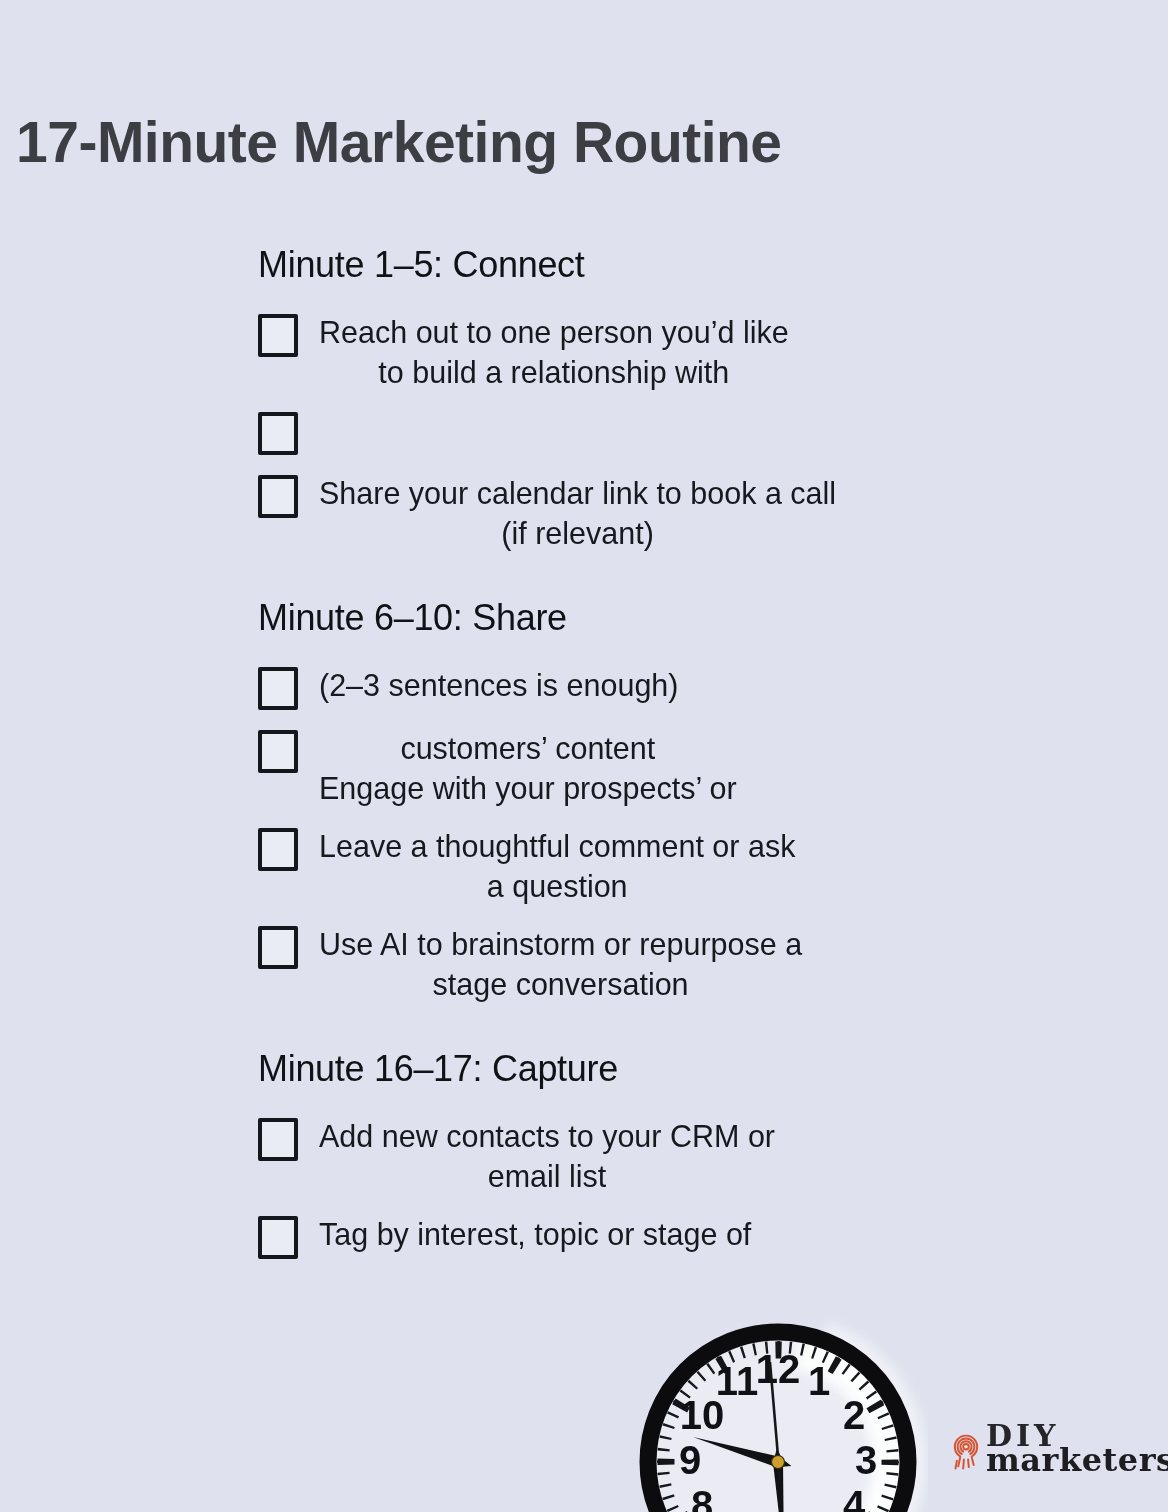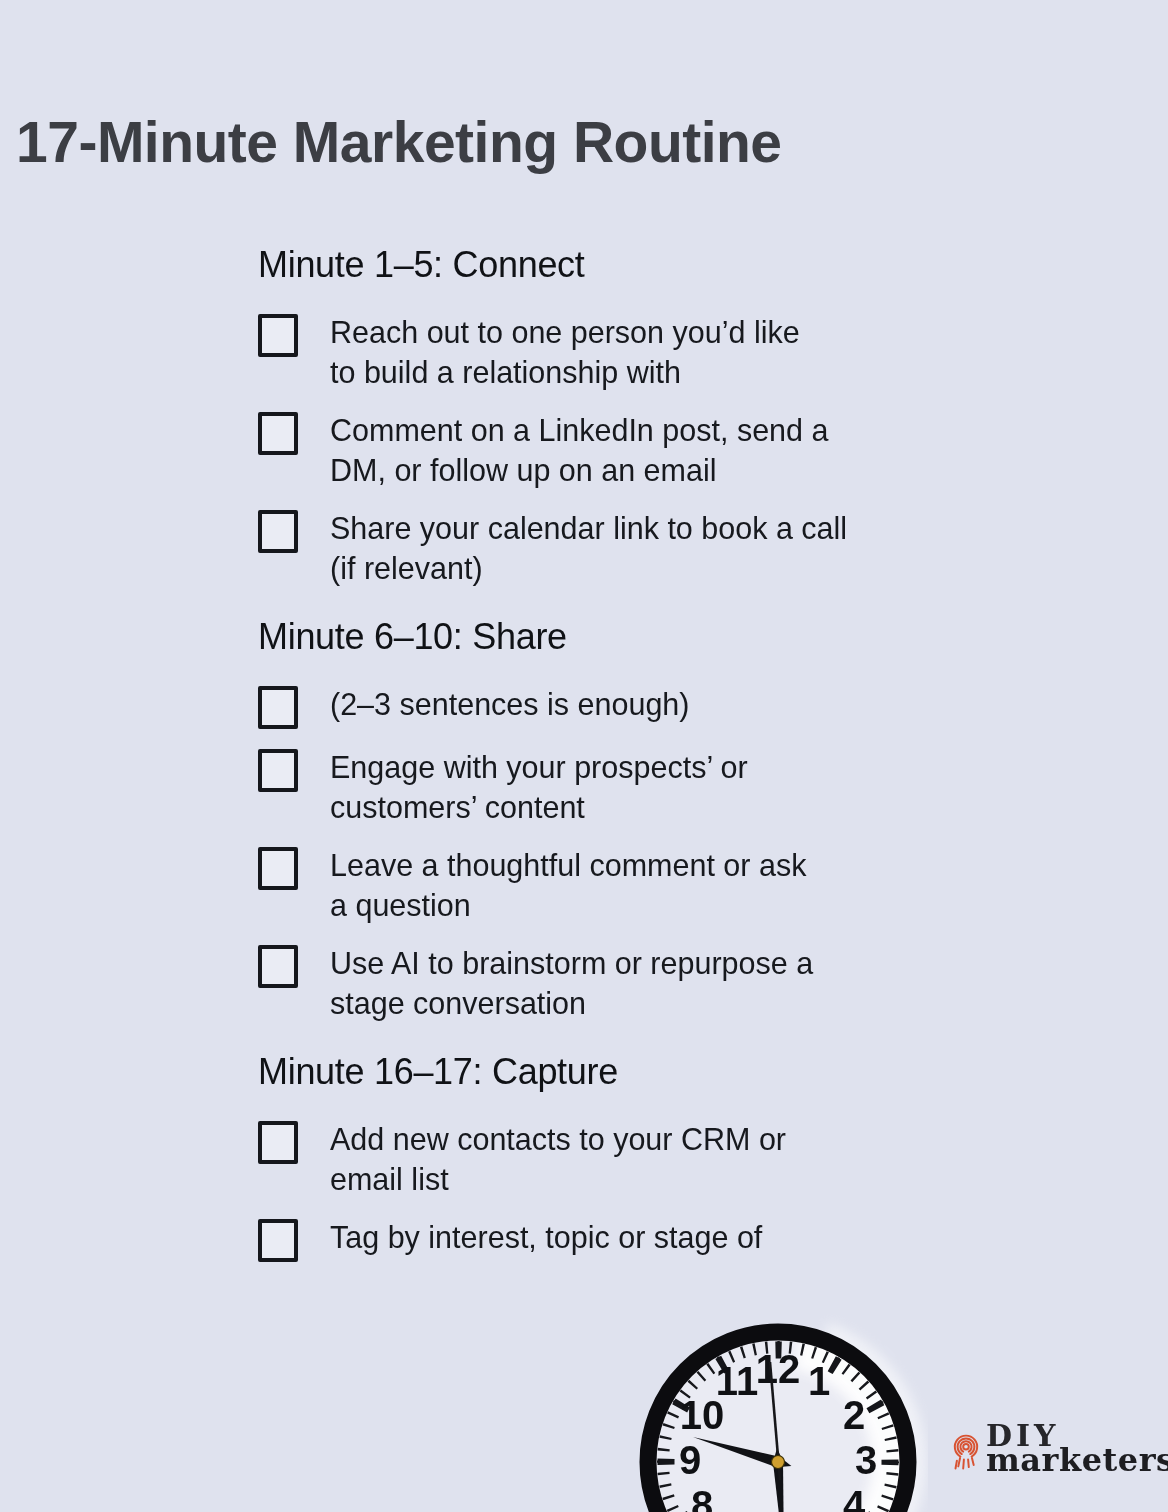--- a/index.html
+++ b/index.html
@@ -15,29 +15,30 @@
   .title {
     position:absolute; top:108px; left:16px; width:100%;
     text-align:left;
     font-size:57px; line-height:68px;
     font-weight:bold; letter-spacing:-0.5px;
     color:#3c3e44;
   }
   .content {
     position:absolute; left:258px; top:244px; width:700px;
   }
-  .section + .section { margin-top:28px; }
+  .section + .section { margin-top:44px; }
   .section-heading {
     font-size:36px; line-height:42px; font-weight:normal;
     color:#101216; letter-spacing:-0.3px;
     margin-bottom:26px;
   }
   .item {
-    display:flex; align-items:flex-start; gap:32px;
+    display:flex; align-items:flex-start; gap:21px;
     margin-bottom:18px;
+    text-align:center;
   }
   .checkbox {
     flex:none;
     width:40px; height:43px; margin-top:2px;
     border:4px solid #15171c; border-radius:2px;
     background:#eaecf4;
     cursor:pointer;
   }
   .item-text {
     font-size:30.5px; line-height:40px; color:#17191e;
@@ -79,24 +80,20 @@
       <div class="section-heading">Minute 1–5: Connect</div>
       <div class="item">
         <span class="checkbox"></span>
         <div class="item-text">
           <div>Reach out to one person you’d like</div>
           <div>to build a relationship with</div>
         </div>
       </div>
       <div class="item">
         <span class="checkbox"></span>
-        <div class="item-text">
-          <div>Comment on a LinkedIn post, send a</div>
-          <div>DM, or follow up on an email</div>
-        </div>
       </div>
       <div class="item">
         <span class="checkbox"></span>
         <div class="item-text">
           <div>Share your calendar link to book a call</div>
           <div>(if relevant)</div>
         </div>
       </div>
     </div>
 
@@ -104,22 +101,22 @@
       <div class="section-heading">Minute 6–10: Share</div>
       <div class="item">
         <span class="checkbox"></span>
         <div class="item-text">
           <div>(2–3 sentences is enough)</div>
         </div>
       </div>
       <div class="item">
         <span class="checkbox"></span>
         <div class="item-text">
+          <div>customers’ content</div>
           <div>Engage with your prospects’ or</div>
-          <div>customers’ content</div>
         </div>
       </div>
       <div class="item">
         <span class="checkbox"></span>
         <div class="item-text">
           <div>Leave a thoughtful comment or ask</div>
           <div>a question</div>
         </div>
       </div>
       <div class="item">

